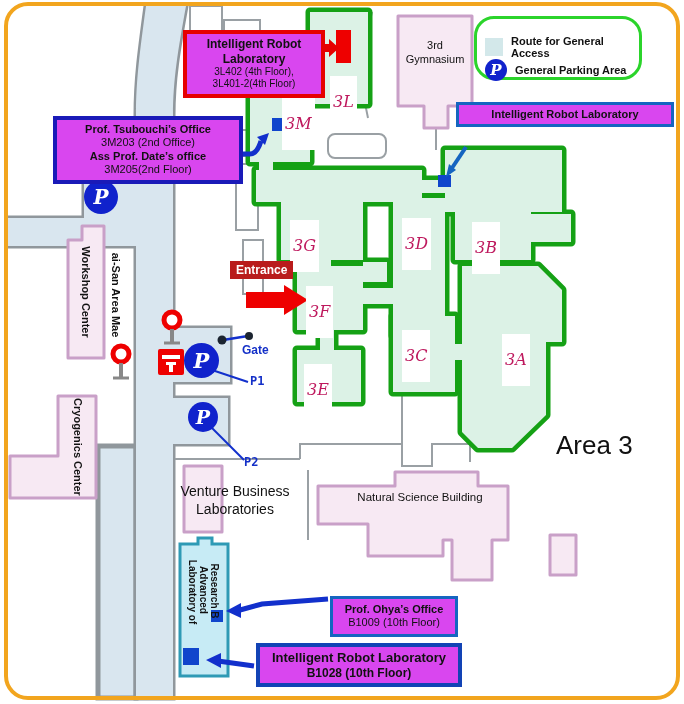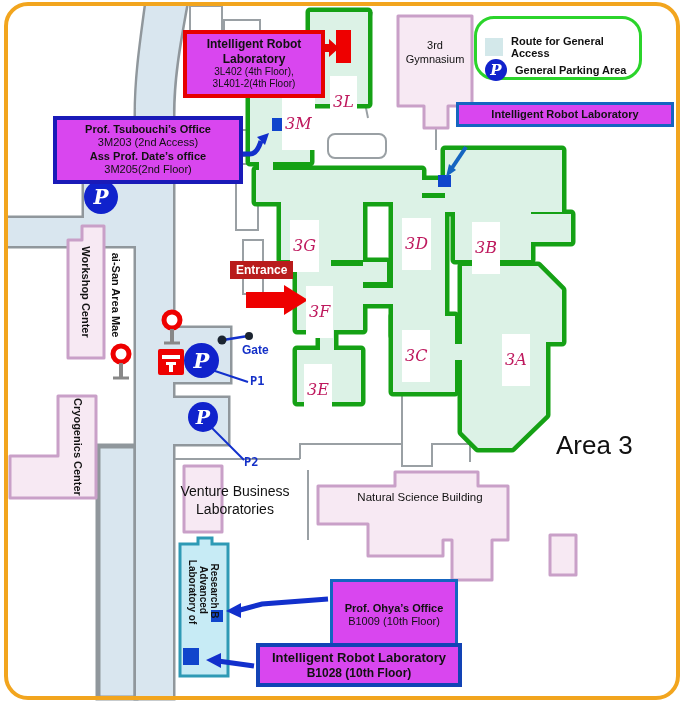--- a/index.html
+++ b/index.html
@@ -207,30 +207,30 @@
   </div>
 
   <div class="callout red-box" style="left:183px;top:30px;width:130px;padding:3px 2px;font-size:10px">
     <div class="t" style="font-size:12px">Intelligent Robot Laboratory</div>
     <div>3L402 (4th Floor),</div>
     <div>3L401-2(4th Floor)</div>
   </div>
 
   <div class="callout navy-box" style="left:53px;top:116px;width:178px;padding:3px 2px;font-size:11px">
     <div class="t">Prof. Tsubouchi’s Office</div>
-    <div>3M203 (2nd Access)</div>
+    <div>3M203 (2nd Office)</div>
     <div class="t">Ass Prof. Date’s office</div>
     <div>3M205(2nd Floor)</div>
   </div>
 
   <div class="callout blue-box" style="left:456px;top:102px;width:208px;padding:3px 2px;font-size:11px">
     <div class="t">Intelligent Robot Laboratory</div>
   </div>
 
-  <div class="callout blue-box" style="left:330px;top:579px;width:118px;padding:20px 2px;font-size:11px">
+  <div class="callout blue-box" style="left:330px;top:596px;width:118px;padding:4px 2px;font-size:11px">
     <div class="t">Prof. Ohya’s Office</div>
     <div>B1009  (10th Floor)</div>
   </div>
 
   <div class="callout blue-box-thick" style="left:256px;top:643px;width:194px;padding:3px 2px;font-size:12px">
     <div class="t" style="font-size:13px">Intelligent Robot Laboratory</div>
     <div class="t">B1028 (10th Floor)</div>
   </div>
 
   <div class="frame"></div>

